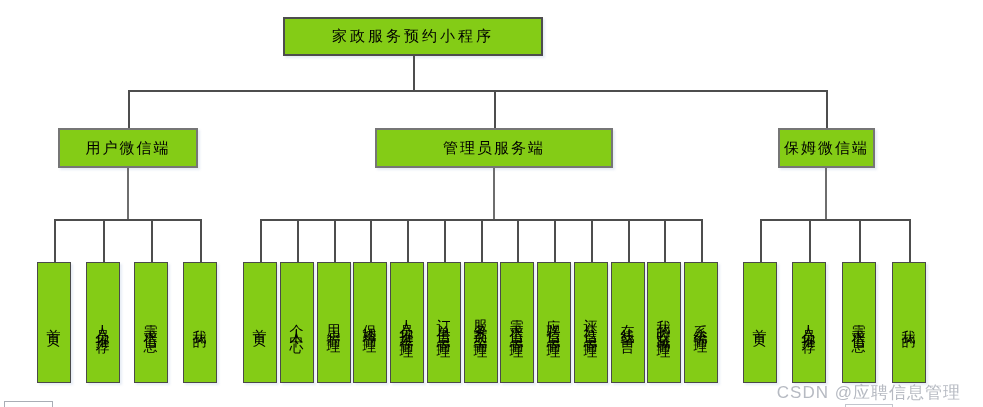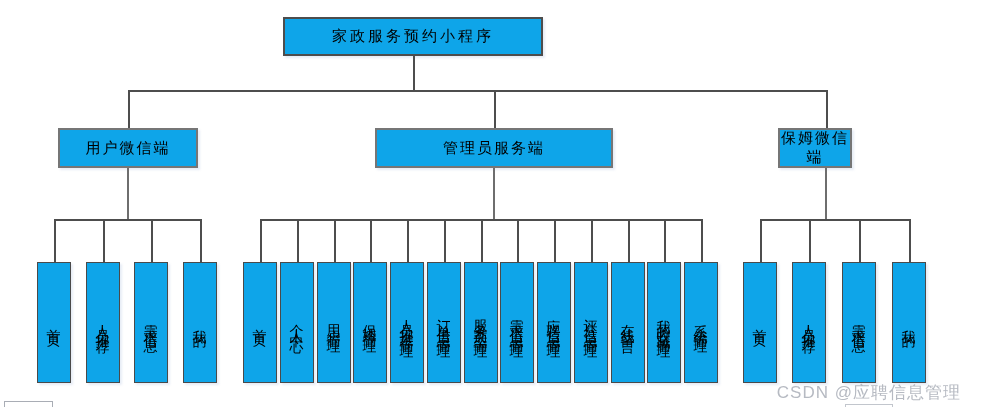--- a/index.html
+++ b/index.html
@@ -1,23 +1,23 @@
 <!DOCTYPE html>
 <html><head>
 <meta charset="utf-8">
 <style>
   html,body { margin:0; padding:0; background:#fff; }
   #stage {
     position:relative; width:983px; height:407px; background:#fff;
     overflow:hidden; font-family:"Liberation Sans","DejaVu Sans",sans-serif;
   }
   .box {
-    position:absolute; background:#0ea5e9; box-sizing:border-box;
+    position:absolute; background:#84cc16; box-sizing:border-box;
     display:flex; align-items:center; justify-content:center;
-    color:#000; text-align:center;
+    color:#000; 
     box-shadow:2px 2px 2px rgba(205,215,235,.45);
   }
   .root-box   { border:2px solid #4d4d4d; font-size:15px; letter-spacing:3px; }
   .branch-box { border:2px solid #767676; font-size:15px; letter-spacing:2px; }
   .leaf-box   { border:1.5px solid #4a4a4a; font-size:14px; }
   .leaf-box span {
     writing-mode:vertical-lr; text-orientation:upright;
     letter-spacing:5px; line-height:1;
   }
   .hl { position:absolute; height:1.5px; background:#4d4d4d; }
@@ -37,21 +37,21 @@
   <div class="box root-box" style="left:283px; top:17px; width:260px; height:39px;">家政服务预约小程序</div>
 
   <div class="vl" style="left:413px; top:56px;  height:34px;"></div>
   <div class="hl" style="left:128px; top:90px;  width:699px;"></div>
   <div class="vl" style="left:128px; top:90px;  height:38px;"></div>
   <div class="vl" style="left:494px; top:90px;  height:38px;"></div>
   <div class="vl" style="left:826px; top:90px;  height:38px;"></div>
 
   <div class="box branch-box" style="left:375px; top:128px; width:238px; height:40px;">管理员服务端</div>
   <div class="box branch-box" style="left:58px;  top:128px; width:140px; height:40px;">用户微信端</div>
-  <div class="box branch-box" style="left:778px; top:128px; width:74px;  height:40px;">保姆微信端</div>
+  <div class="box branch-box" style="left:778px; top:128px; width:97px;  height:40px;">保姆微信端</div>
 
   <div class="vl thick" style="left:127px; top:168px; height:51px;"></div>
   <div class="hl" style="left:54px;  top:219px; width:146px;"></div>
   <div class="vl" style="left:54px;  top:219px; height:43px;"></div>
   <div class="vl" style="left:103px; top:219px; height:43px;"></div>
   <div class="vl" style="left:151px; top:219px; height:43px;"></div>
   <div class="vl" style="left:200px; top:219px; height:43px;"></div>
 
   <div class="vl thick" style="left:493px; top:168px; height:51px;"></div>
   <div class="hl" style="left:260px; top:219px; width:441px;"></div>

